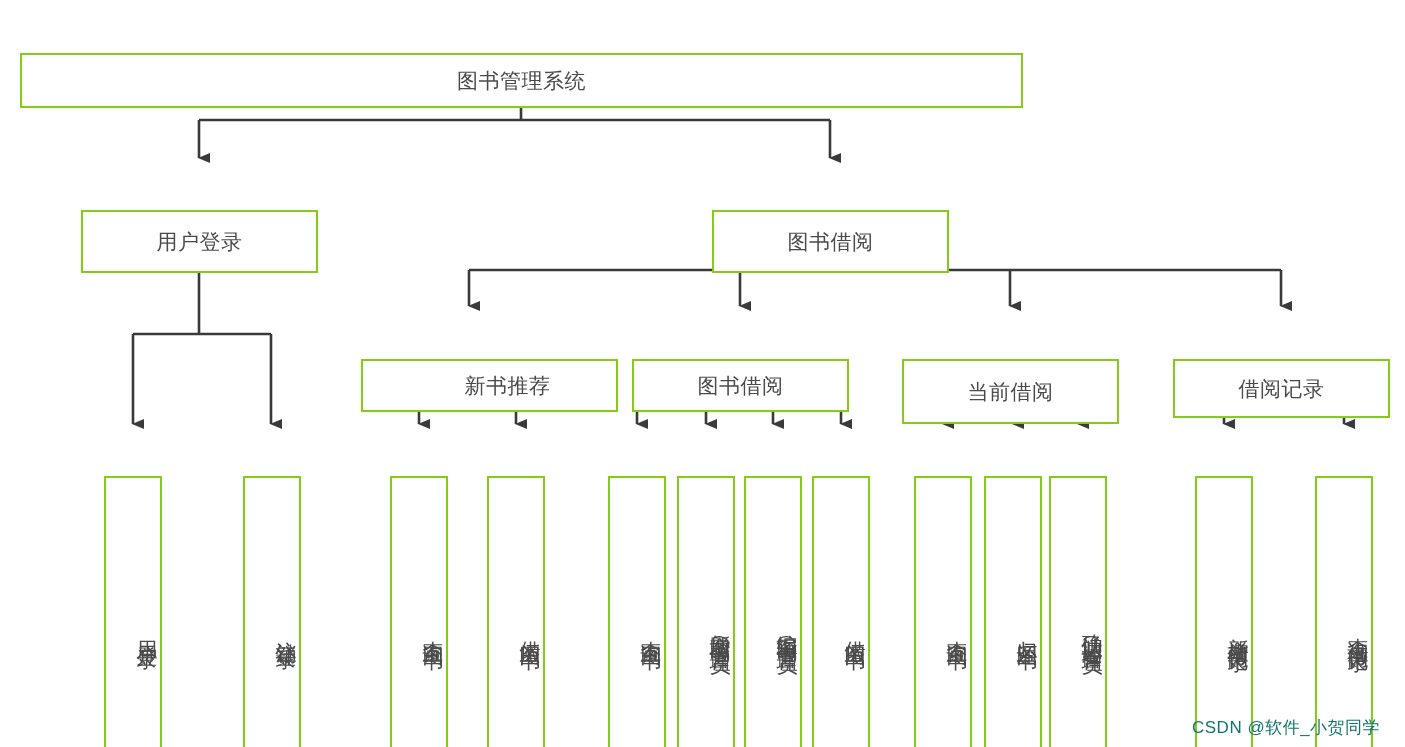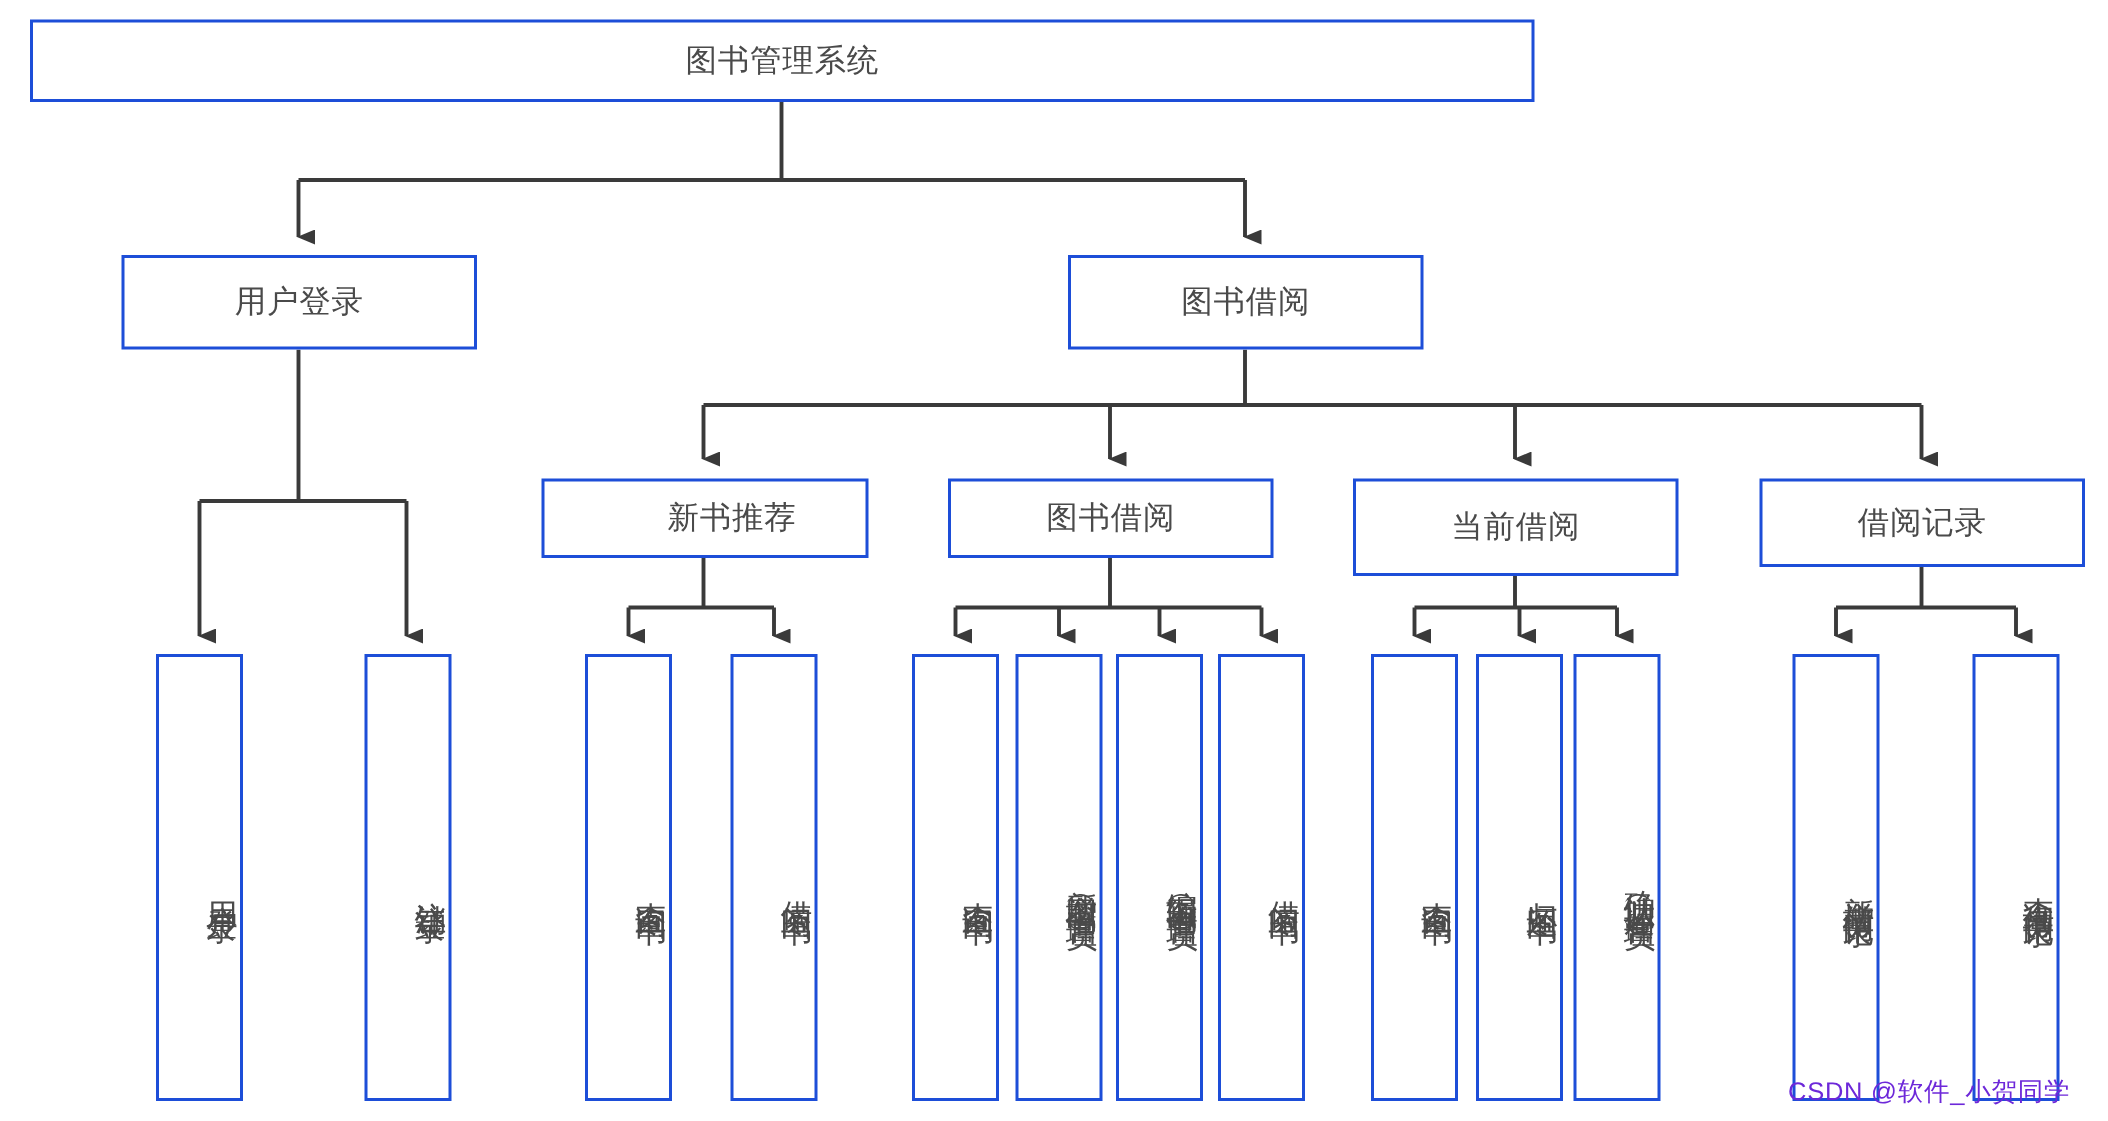--- a/index.html
+++ b/index.html
@@ -23,26 +23,27 @@
     left: 0;
     top: 0;
     width: 1405px;
     height: 747px;
     pointer-events: none;
   }
   .node {
     position: absolute;
     box-sizing: border-box;
     background: #ffffff;
-    border: 2px solid #1d4ed8;
+    border: 2px solid #84cc16;
     display: flex;
     align-items: center;
     justify-content: center;
     color: #4a4a4a;
     letter-spacing: 0.5px;
+    margin-top: 40px;
   }
   .node.horiz {
     font-size: 21px;
     line-height: 1.1;
     white-space: nowrap;
   }
   .node.vert {
     writing-mode: vertical-rl;
     text-orientation: upright;
     font-size: 21px;
@@ -53,21 +54,21 @@
     letter-spacing: 3px;
   }
   .node .label {
     display: block;
   }
   .watermark {
     position: absolute;
     left: 1192px;
     top: 716px;
     font-size: 17px;
-    color: #6d28d9;
+    color: #0f766e;
     white-space: nowrap;
     letter-spacing: 0.5px;
   }
 </style>
 </head>
 <body>
 
 <div id="canvas">
 
   <svg id="connectors" viewBox="0 0 1405 747" xmlns="http://www.w3.org/2000/svg">
@@ -124,21 +125,21 @@
     <span class="label">图书管理系统</span>
   </div>
 
   <div class="node horiz" style="left:81px; top:170px; width:237px; height:63px;">
     <span class="label">用户登录</span>
   </div>
   <div class="node horiz" style="left:712px; top:170px; width:237px; height:63px;">
     <span class="label">图书借阅</span>
   </div>
 
-  <div class="node horiz" style="left:361px; top:319px; width:218px; height:53px;padding-left:36px;">
+  <div class="node horiz" style="left:361px; top:319px; width:257px; height:53px;padding-left:36px;">
     <span class="label">新书推荐</span>
   </div>
   <div class="node horiz" style="left:632px; top:319px; width:217px; height:53px;text-align:right;">
     <span class="label">图书借阅</span>
   </div>
   <div class="node horiz" style="left:902px; top:319px; width:217px; height:65px;">
     <span class="label">当前借阅</span>
   </div>
   <div class="node horiz" style="left:1173px; top:319px; width:217px; height:59px;">
     <span class="label">借阅记录</span>

